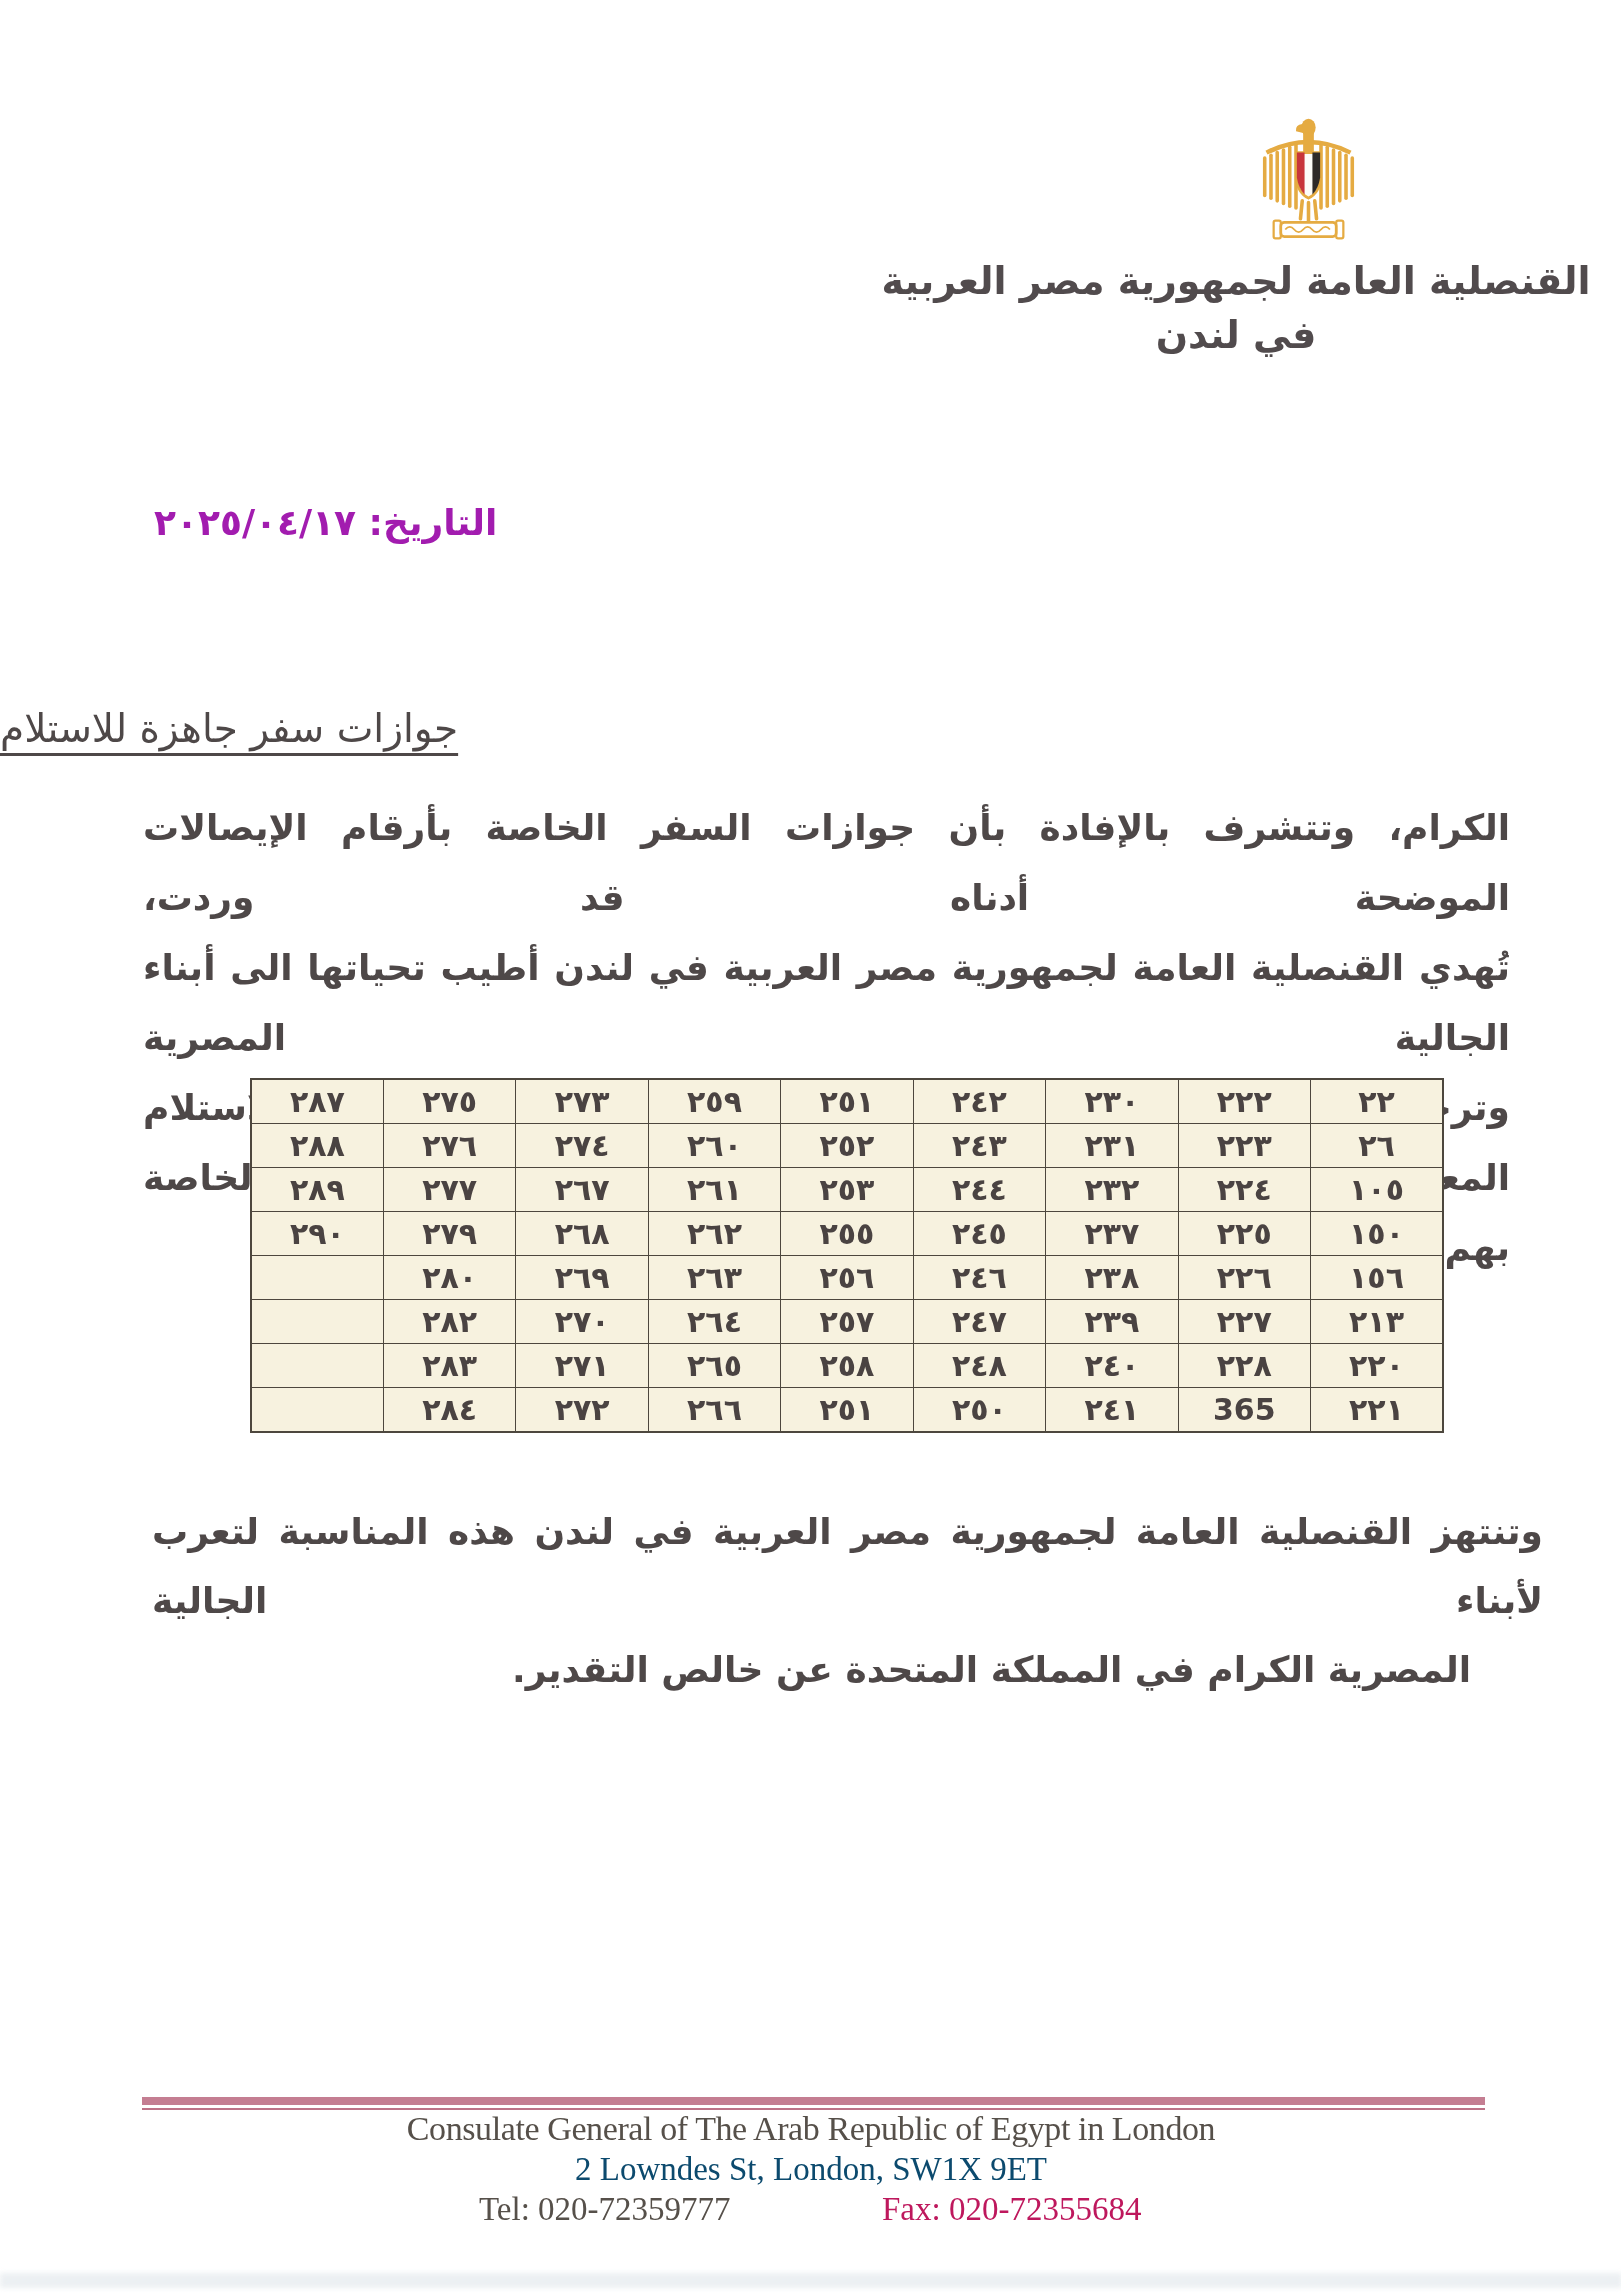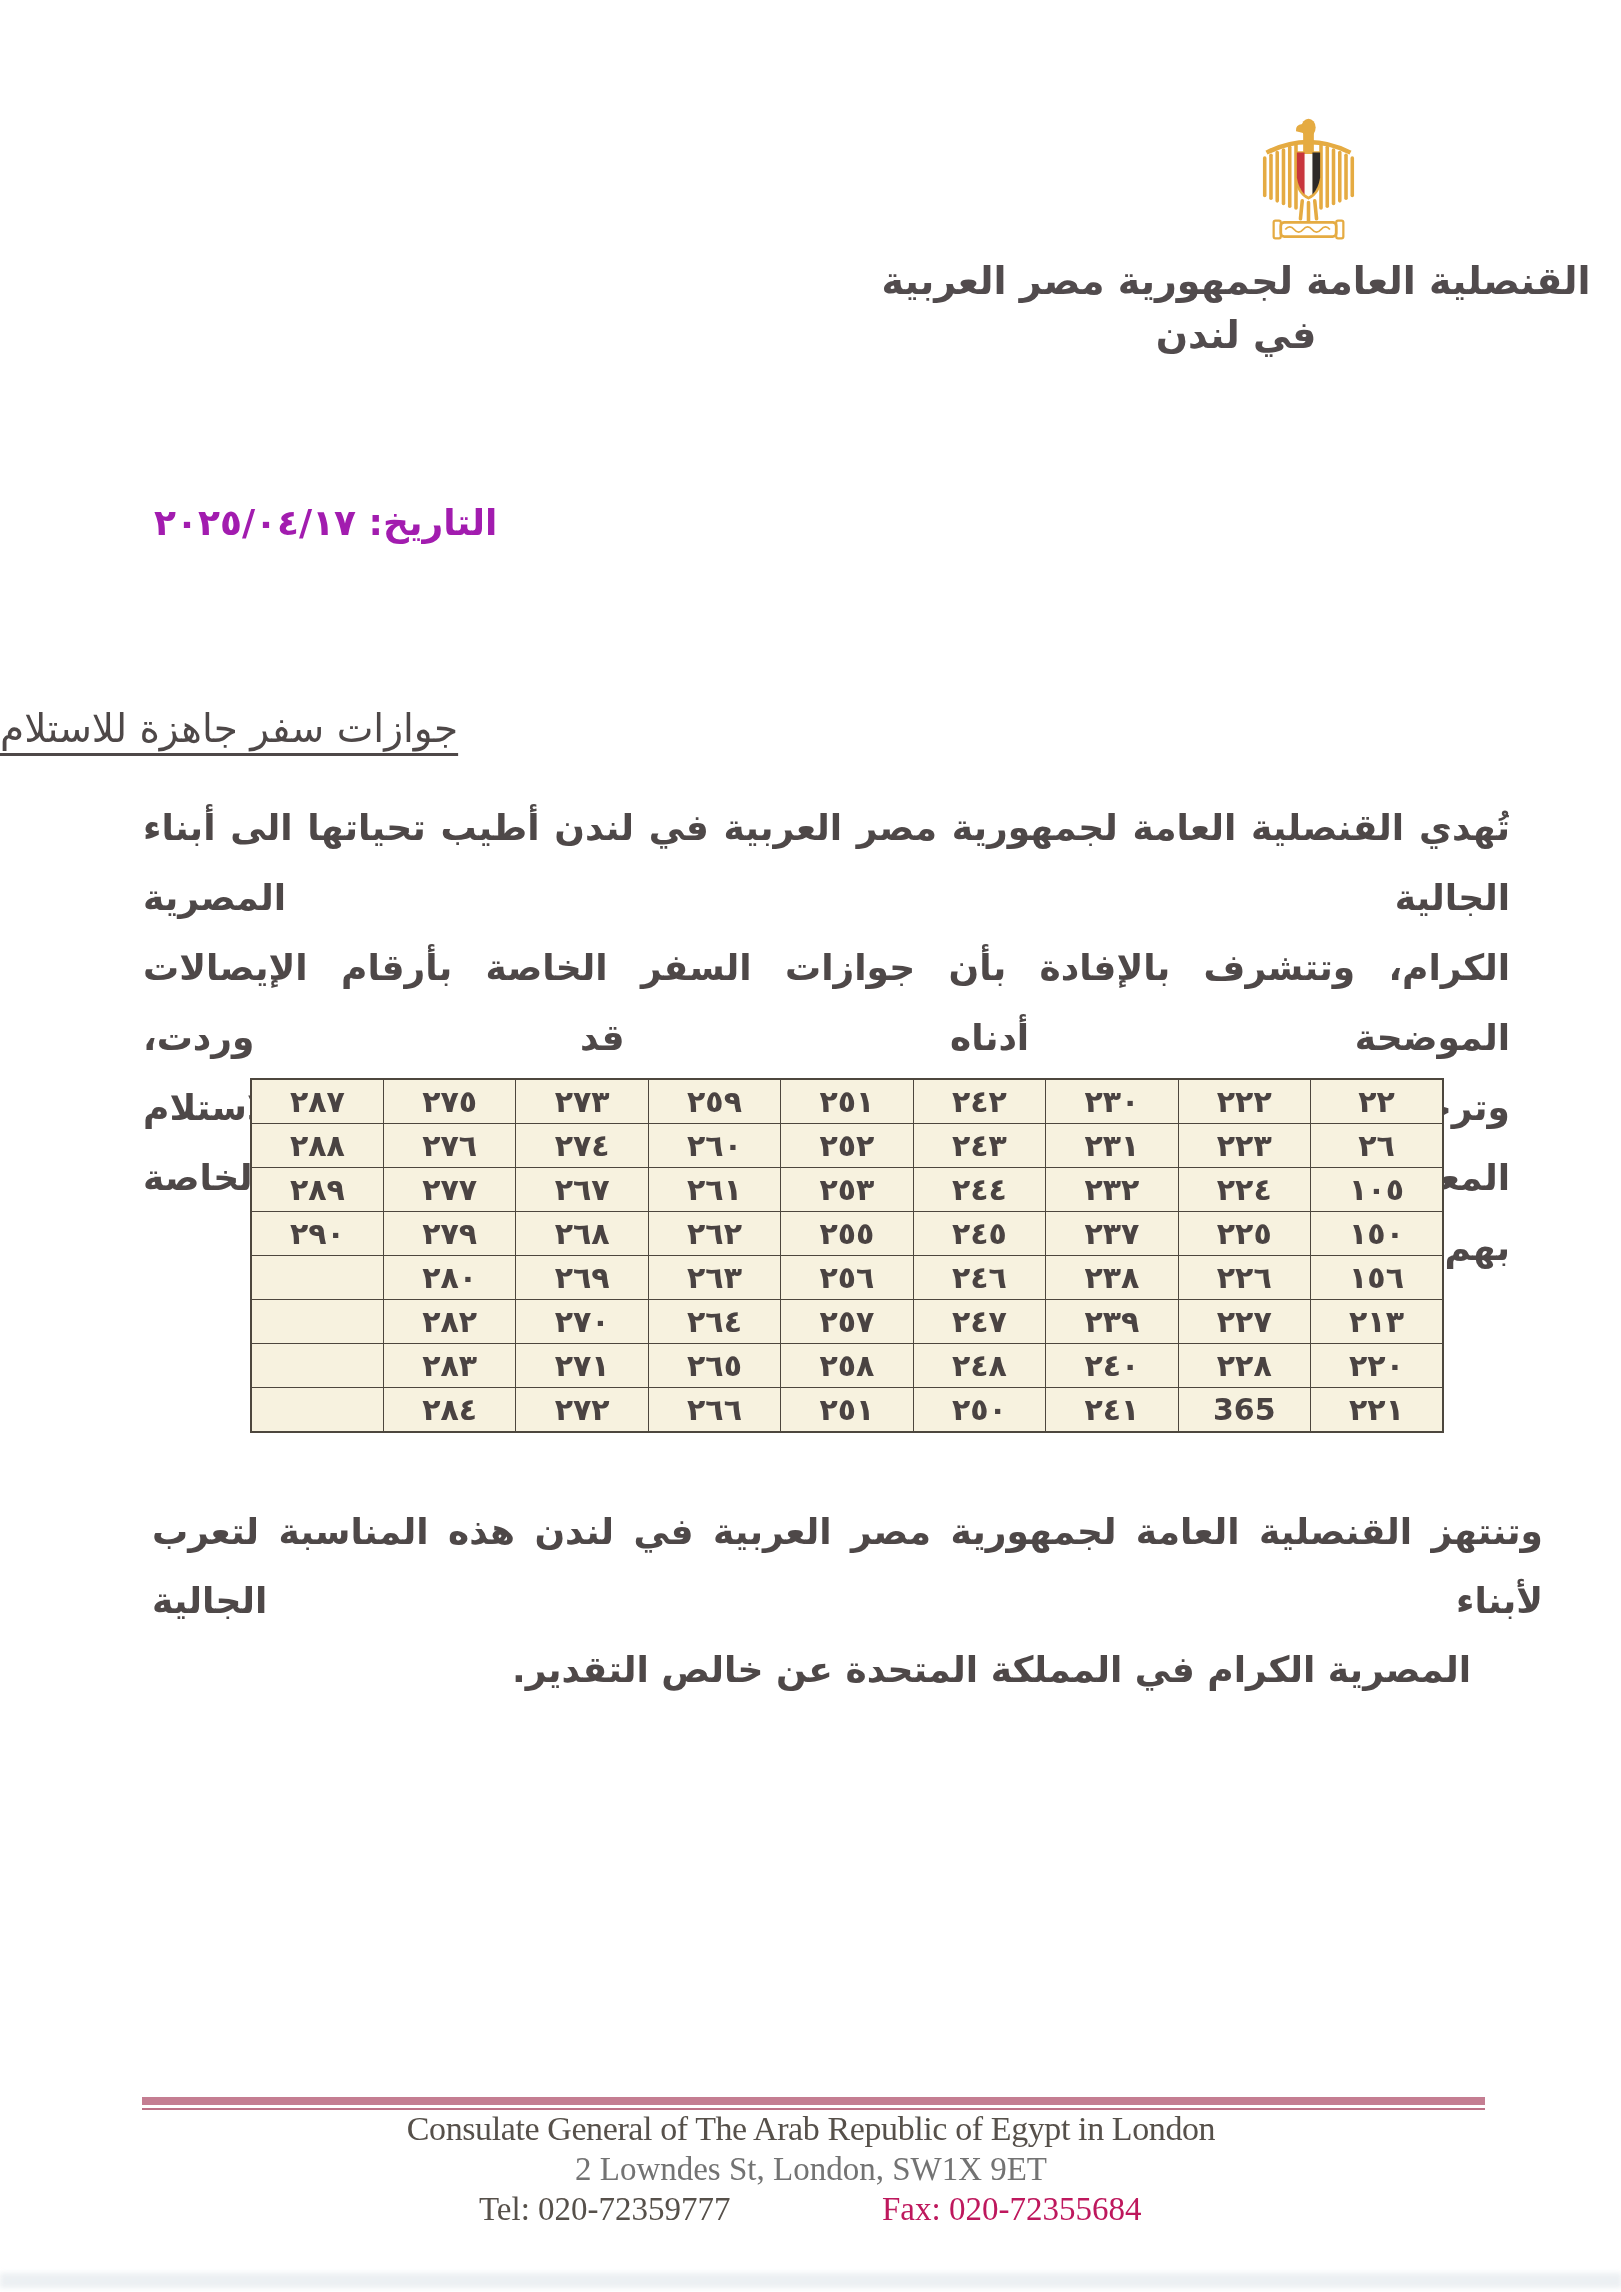--- a/index.html
+++ b/index.html
@@ -55,21 +55,21 @@
   .footer-rule{position:absolute;top:2097px;left:142px;width:1343px;}
   .footer-rule .thick{height:8px;background:#c47e92;}
   .footer-rule .gap{height:2.7px;background:#ffffff;}
   .footer-rule .thin{height:2.7px;background:#bd7287;}
   .f-org{
     position:absolute;top:2110px;left:0;width:1622px;text-align:center;
     font-family:"Liberation Serif",serif;font-size:34px;color:#56504a;letter-spacing:-0.4px;
   }
   .f-addr{
     position:absolute;top:2151px;left:0;width:1622px;text-align:center;
-    font-family:"Liberation Serif",serif;font-size:33px;color:#737373;
+    font-family:"Liberation Serif",serif;font-size:33px;color:#0c4a6e;
   }
   .f-tel{position:absolute;top:2191px;left:479px;font-family:"Liberation Serif",serif;font-size:33px;color:#56504a;}
   .f-fax{position:absolute;top:2191px;left:882px;font-family:"Liberation Serif",serif;font-size:33px;color:#be185d;}
   .bottom-artifact{
     position:absolute;left:0;bottom:5.4px;width:1622px;height:14.3px;
     background:rgba(205,216,224,0.38);filter:blur(2.7px);
   }
 </style>
 </head>
 <body>
@@ -125,22 +125,22 @@
     <div class="l2">في لندن</div>
   </div>
 
   <div class="date">التاريخ: ٢٠٢٥/٠٤/١٧</div>
 
   <div class="doc-title">
     <span>جوازات سفر جاهزة للاستلام</span>
   </div>
 
   <div class="par1">
+    <div class="jline">الكرام، وتتشرف بالإفادة بأن جوازات السفر الخاصة بأرقام الإيصالات الموضحة أدناه قد وردت،</div>
     <div class="jline">تُهدي القنصلية العامة لجمهورية مصر العربية في لندن أطيب تحياتها الى أبناء الجالية المصرية</div>
-    <div class="jline">الكرام، وتتشرف بالإفادة بأن جوازات السفر الخاصة بأرقام الإيصالات الموضحة أدناه قد وردت،</div>
     <div class="jline">وترجو من المواطنين المعنيين بتلك الايصالات التوجه للقنصلية العامة لاستلام المعاملات الخاصة</div>
     <div class="rline">بهم.</div>
   </div>
 
   <table class="receipts">
     <tbody>
       <tr>
         <td>٢٨٧</td>
         <td>٢٧٥</td>
         <td>٢٧٣</td>

